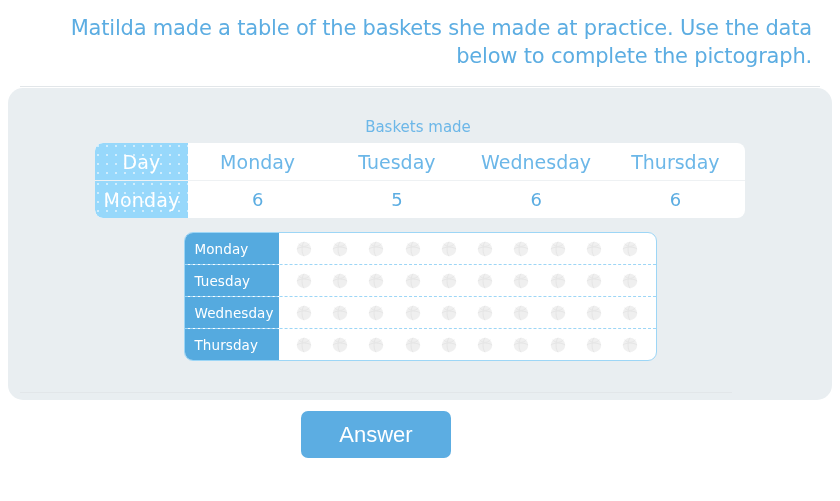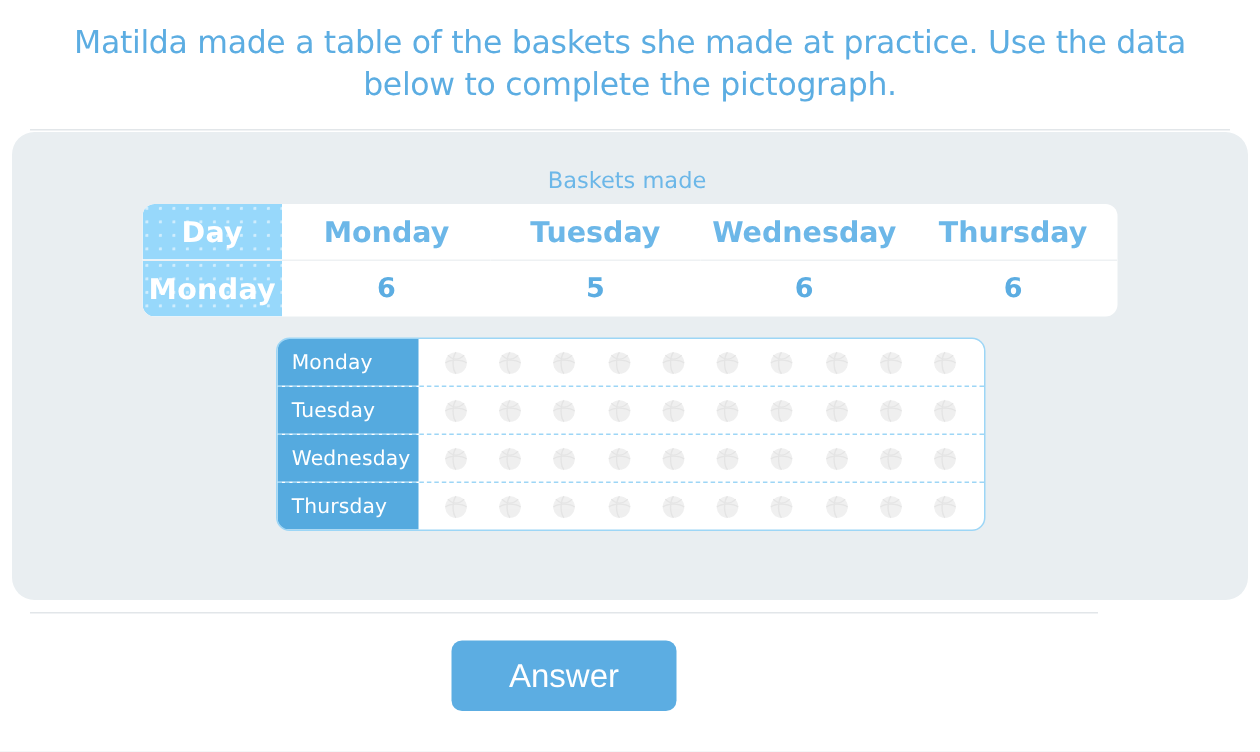--- a/index.html
+++ b/index.html
@@ -11,21 +11,21 @@
     height: 501px;
     background: #ffffff;
     font-family: "DejaVu Sans", sans-serif;
     overflow: hidden;
     position: relative;
   }
 
   
   .question-block {
     padding: 14px 28px 6px 28px;
-    text-align: center;
+    text-align: right;
   }
   .question-text {
     color: #5CADE2;
     font-size: 21px;
     line-height: 28px;
     font-weight: 400;
     letter-spacing: -0.2px;
     margin: 0;
   }
   .divider {
@@ -44,21 +44,21 @@
     background: #e9eef1;
     border-radius: 15px;
     box-sizing: border-box;
   }
 
   
   .table-caption {
     text-align: center;
     color: #6CB7E8;
     font-size: 15px;
-    margin-top: 23px;
+    margin-top: 30px;
     margin-bottom: 7px;
     margin-left: -4px;
   }
   .data-table-wrap {
     margin: 0 auto;
     width: 650px;
   }
   table.data-table {
     border-collapse: separate;
     border-spacing: 0;
@@ -66,21 +66,21 @@
     table-layout: fixed;
     background: #ffffff;
     border-radius: 8px;
     overflow: hidden;
   }
   table.data-table td, table.data-table th {
     padding: 0;
     height: 37px;
     vertical-align: middle;
     text-align: center;
-    font-weight: 700;
+    font-weight: 400;
   }
   .rowhead {
     width: 93px;
     background-color: #97D8FB;
     background-image:
       radial-gradient(circle at 3px 3px, rgba(255,255,255,0.55) 1px, transparent 1.2px);
     background-size: 9px 9px;
     color: #ffffff;
     font-size: 19px;
     font-weight: 700;
@@ -140,21 +140,21 @@
     flex: 0 0 16px;
     position: relative;
     opacity: 0.55;
   }
   .ball svg { display: block; }
 
   
   .answer-zone {
     position: absolute;
     left: 0;
-    top: 408px;
+    top: 392px;
     width: 752px;
     text-align: center;
   }
   .bottom-divider {
     height: 1px;
     background: #e2e6e9;
     margin: 0 20px 18px 20px;
   }
   .answer-btn {
     display: inline-block;

